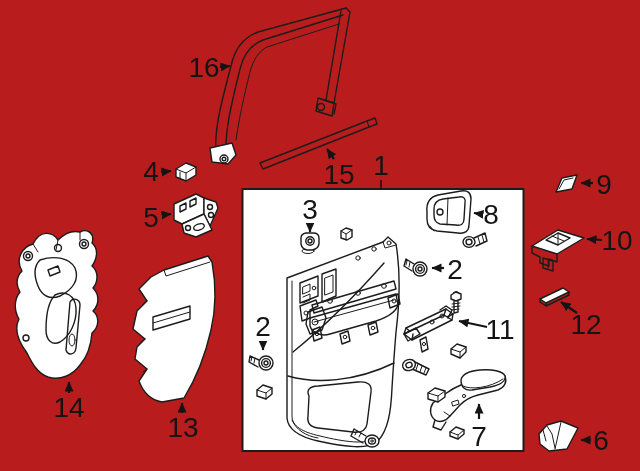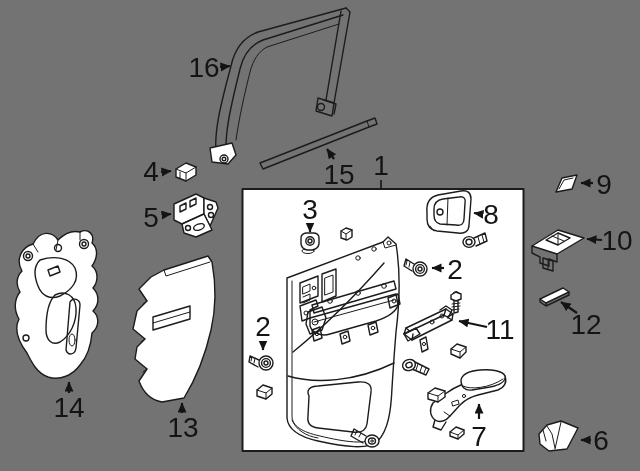--- a/index.html
+++ b/index.html
@@ -1,16 +1,16 @@
 <!DOCTYPE html>
 <html><head>
 <meta charset="utf-8">
 <style>
   html,body{margin:0;padding:0;background:#ffffff;}
-  .stage{position:relative;width:640px;height:471px;background:#737373;overflow:hidden;}
+  .stage{position:relative;width:640px;height:471px;background:#b91c1c;overflow:hidden;}
   svg{display:block;}
   .ln{fill:none;stroke:#1c1c1c;stroke-width:1.4;stroke-linejoin:round;stroke-linecap:round;}
   .thin{stroke-width:1;}
   .fillw{fill:#ffffff;}
   .box{stroke-width:2;}
   .arrow{fill:none;stroke:#141414;stroke-width:2.2;stroke-linecap:butt;}
   .leader{fill:none;stroke:#141414;stroke-width:1.6;}
   .callout{font-family:"Liberation Sans",sans-serif;font-size:28px;fill:#141414;}
 </style>
 </head>

